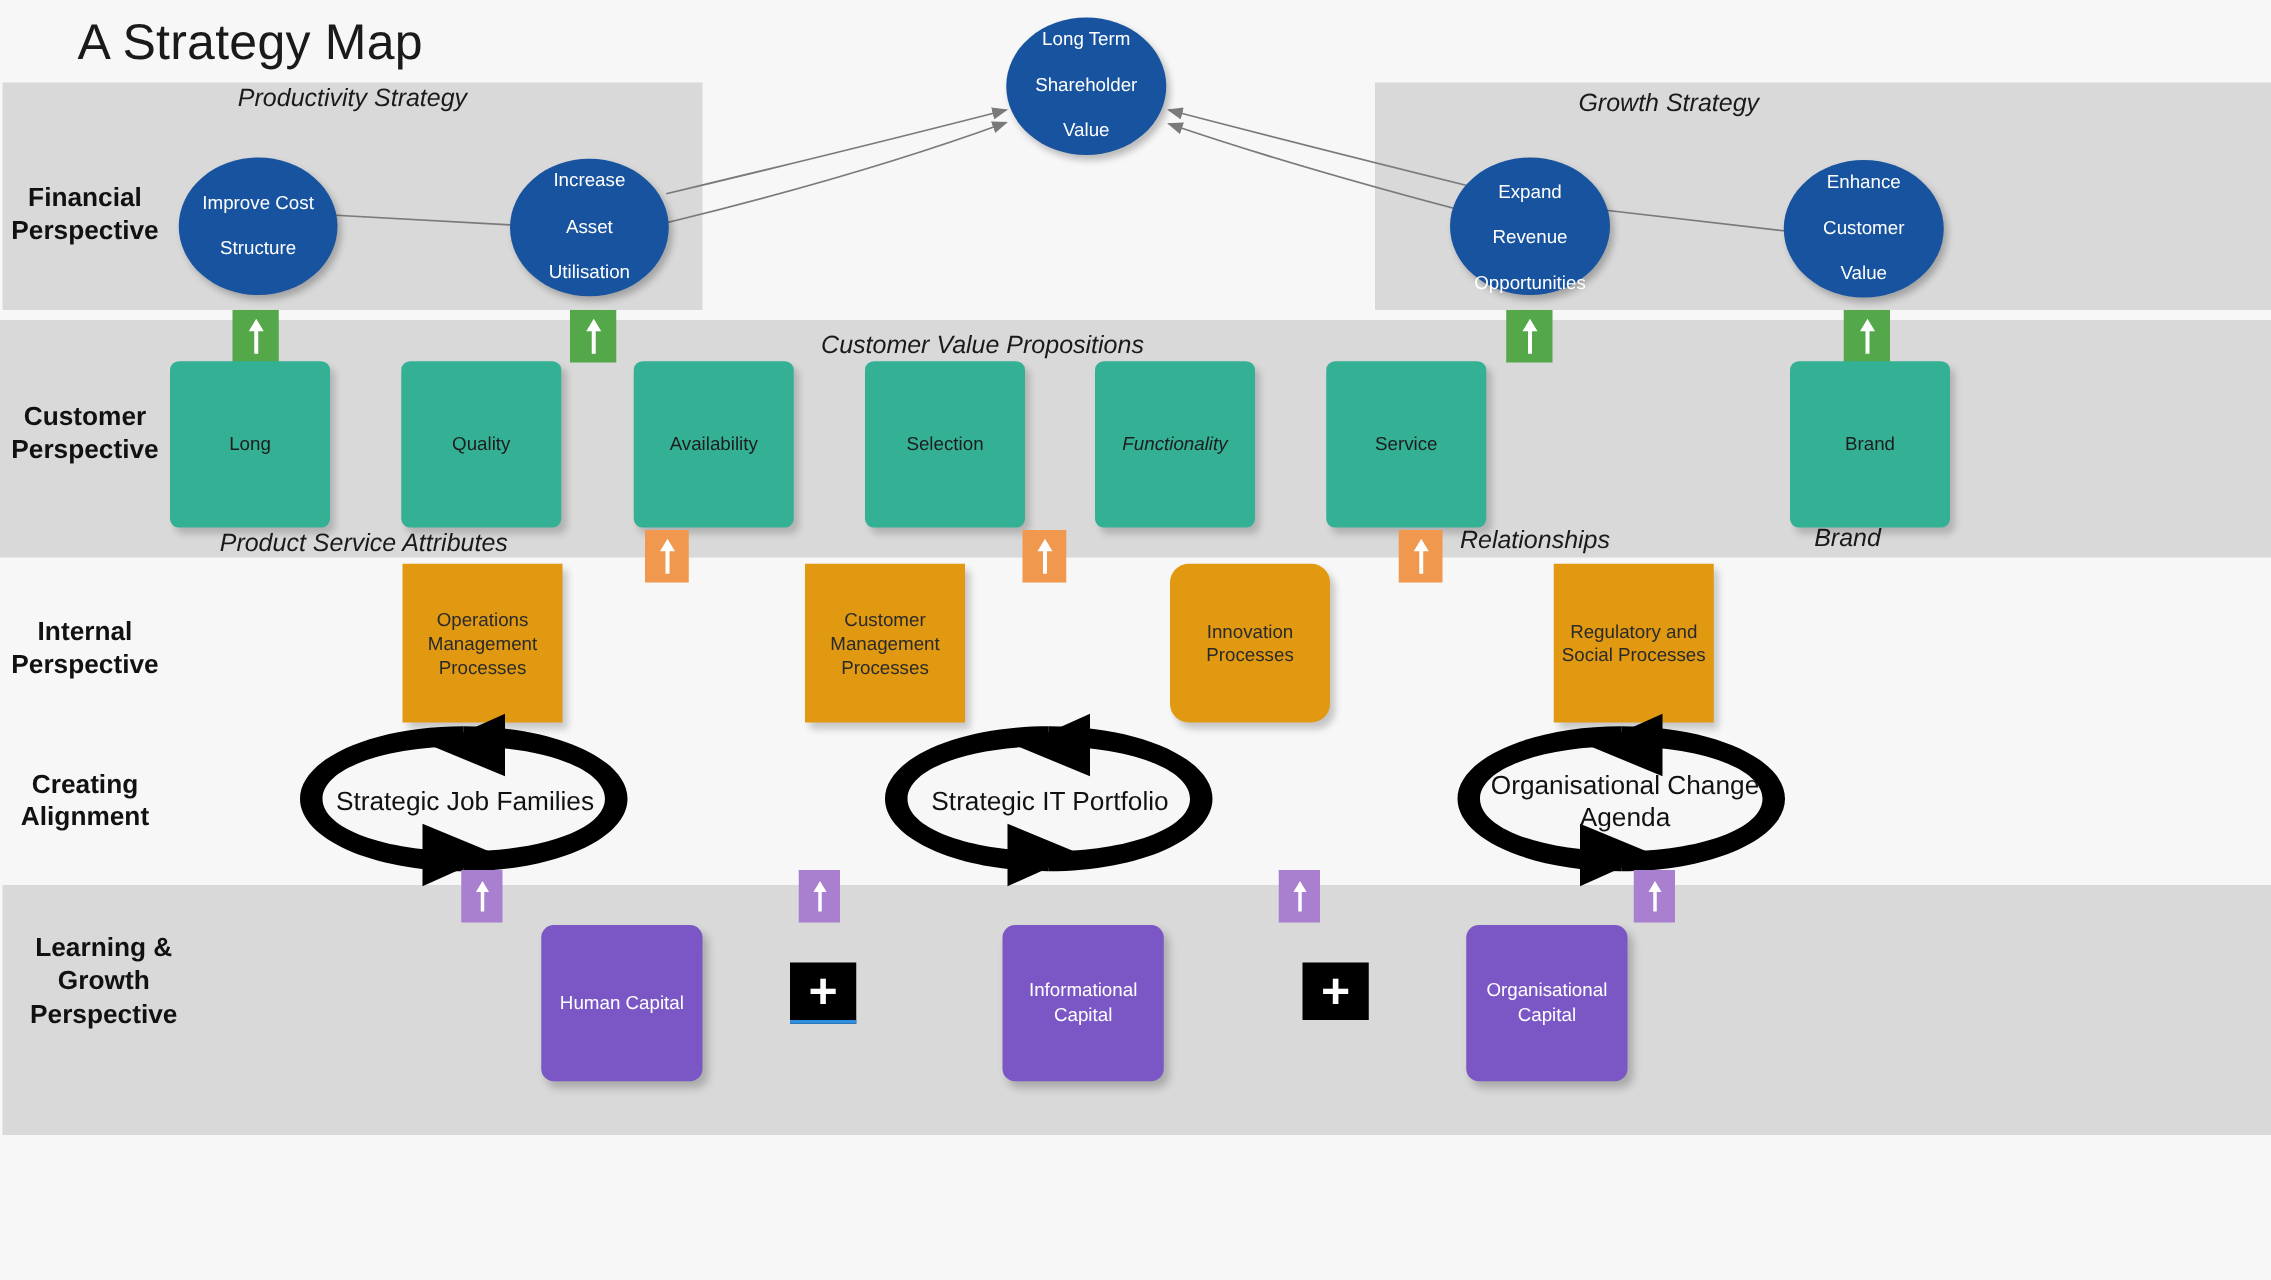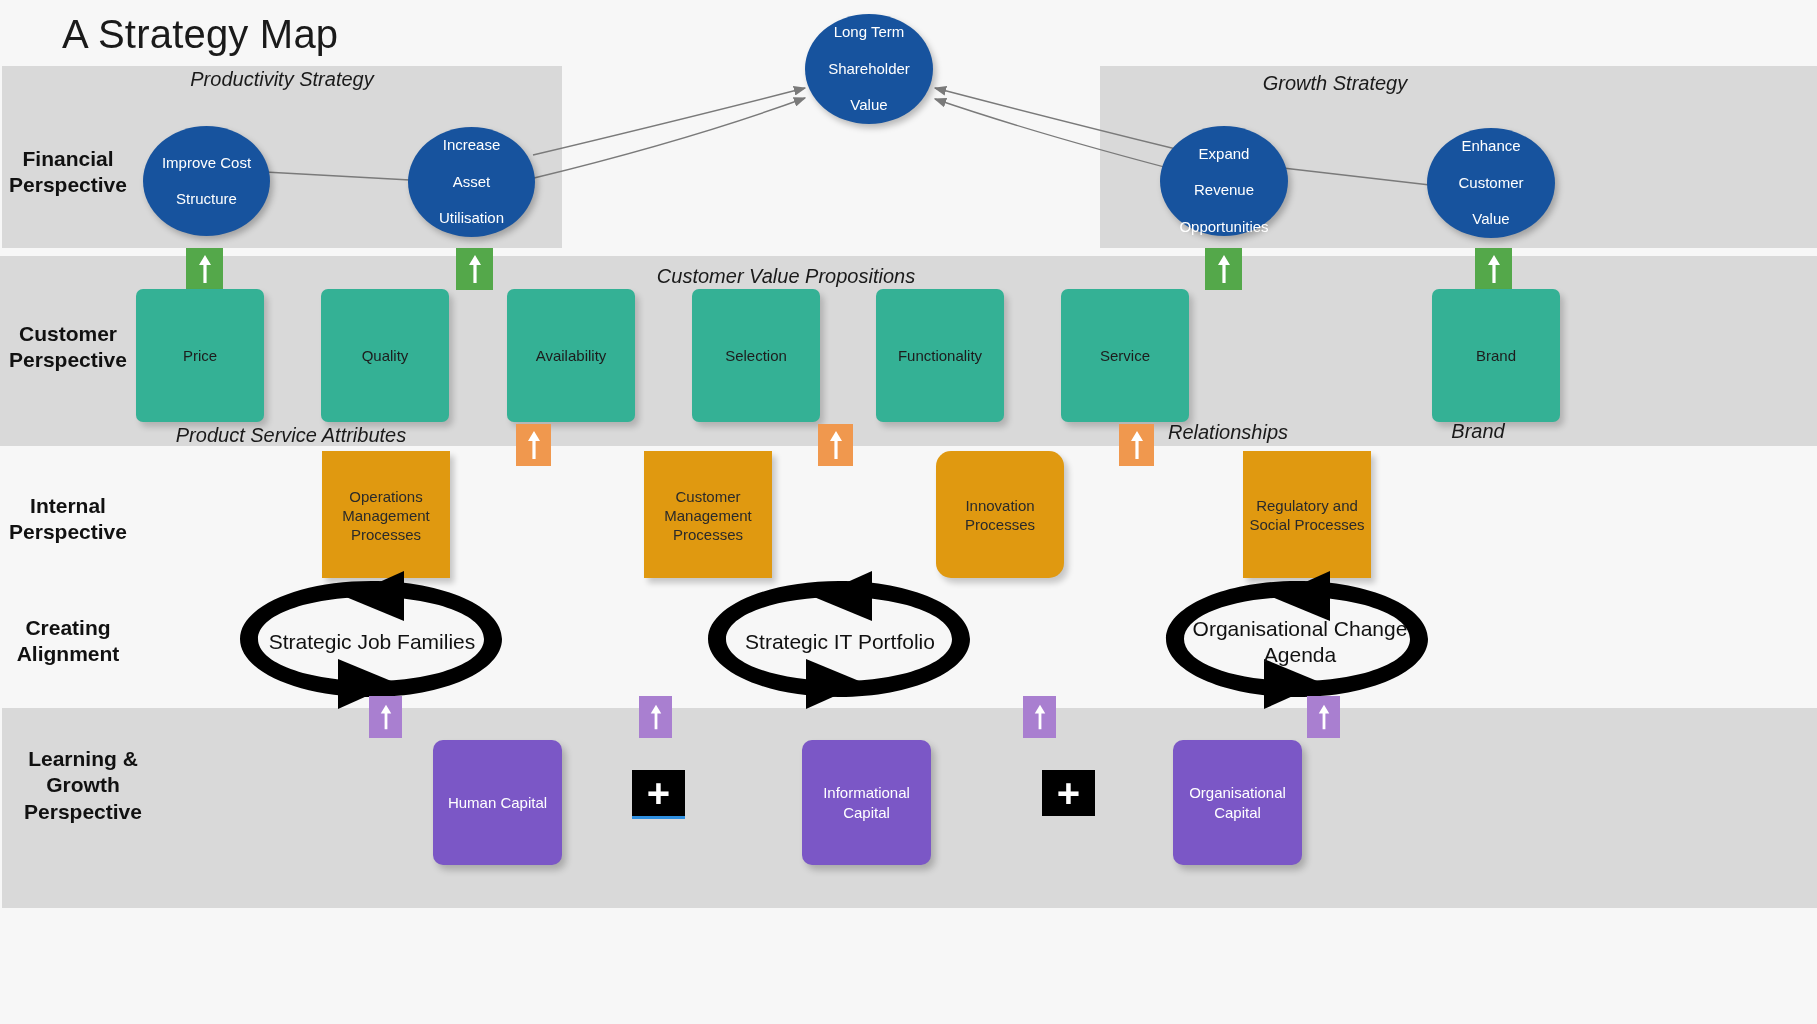--- a/index.html
+++ b/index.html
@@ -169,32 +169,32 @@
       <path d="M8 2 L14 12 L9.6 12 L9.6 30 L6.4 30 L6.4 12 L2 12 Z" fill="#ffffff"></path>
     </svg>
   </div>
   <div class="arrow-badge" style="left:1475px;top:248px;width:37px;height:42px;background:#54a84a;">
     <svg width="16" height="32" viewBox="0 0 16 32">
       <path d="M8 2 L14 12 L9.6 12 L9.6 30 L6.4 30 L6.4 12 L2 12 Z" fill="#ffffff"></path>
     </svg>
   </div>
 
   <div class="cust-card" style="left:136px;top:289px;width:128px;height:133px;">
-    <span>Price</span>
+    <span>Long</span>
   </div>
   <div class="cust-card" style="left:321px;top:289px;width:128px;height:133px;">
     <span>Quality</span>
   </div>
   <div class="cust-card" style="left:507px;top:289px;width:128px;height:133px;">
     <span>Availability</span>
   </div>
   <div class="cust-card" style="left:692px;top:289px;width:128px;height:133px;">
     <span>Selection</span>
   </div>
-  <div class="cust-card" style="left:876px;top:289px;width:128px;height:133px;">
+  <div class="cust-card" style="left:876px;top:289px;width:128px;height:133px;font-style:italic;">
     <span>Functionality</span>
   </div>
   <div class="cust-card" style="left:1061px;top:289px;width:128px;height:133px;">
     <span>Service</span>
   </div>
   <div class="cust-card" style="left:1432px;top:289px;width:128px;height:133px;">
     <span>Brand</span>
   </div>
 
   <div class="arrow-badge" style="left:516px;top:424px;width:35px;height:42px;background:#f0984e;">

